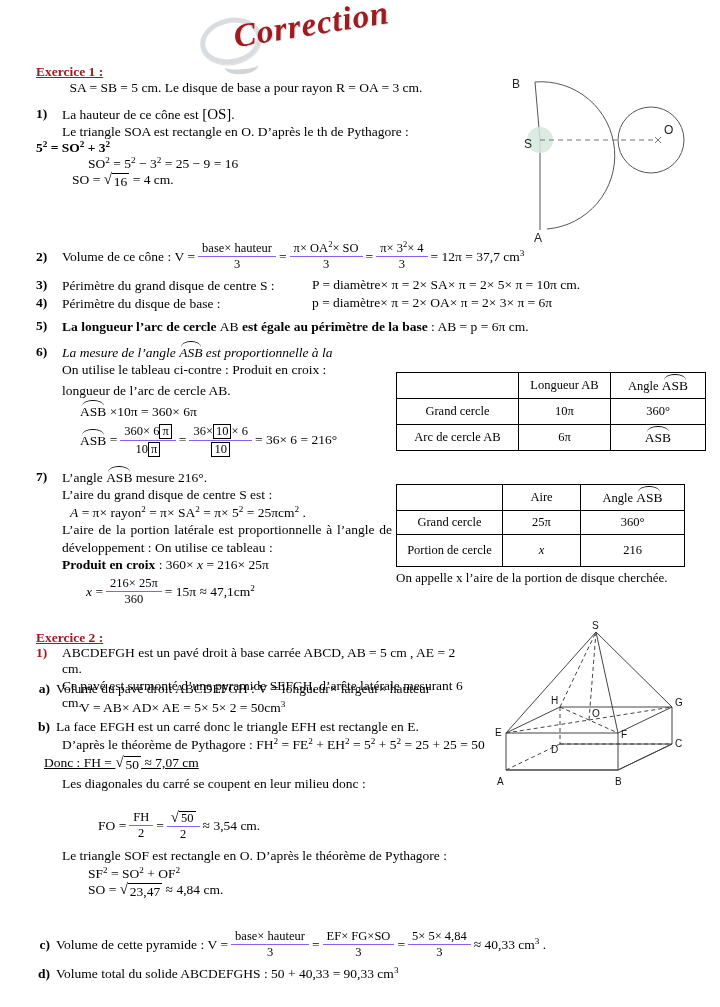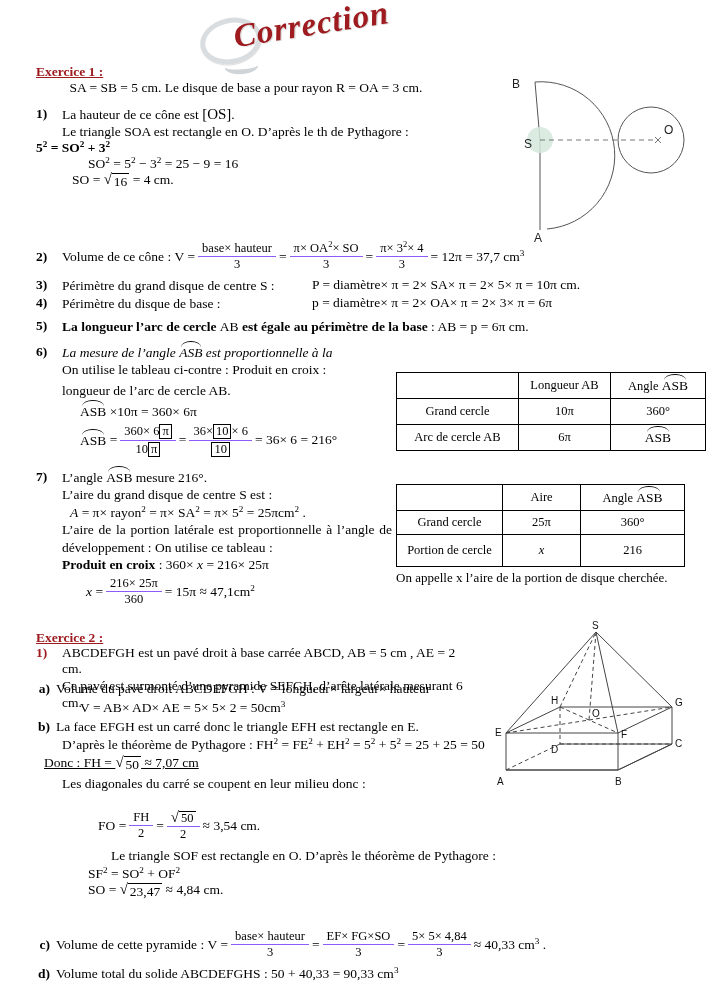--- a/index.html
+++ b/index.html
@@ -322,21 +322,21 @@
       <span>=</span>
       <span class="frac">
         <span class="nu"><span class="sqrt">
               <span class="sym">√</span>
               <span class="rad">50</span>
             </span></span>
         <span class="de">2</span>
       </span>
       <span>≈ 3,54  cm.</span>
     </div>
-    <div style="margin-left:26px; margin-top:5px;text-align:right;" class="t">Le triangle SOF est rectangle en O. D’après le théorème de Pythagore :</div>
+    <div style="margin-left:26px; margin-top:5px;" class="t">Le triangle SOF est rectangle en O. D’après le théorème de Pythagore :</div>
     <div style="margin-left:52px; margin-top:2px;" class="m">SF<sup class="e">2</sup> = SO<sup class="e">2</sup> + OF<sup class="e">2</sup></div>
     <div style="margin-left:52px;" class="m">SO = <span class="sqrt">
           <span class="sym">√</span>
           <span class="rad">23,47</span>
         </span> ≈ 4,84  cm.</div>
   </div>
 
   <div class="abs" style="left:36px; top:930px; width:680px;">
     <div class="row" style="align-items:center;">
       <div class="num-a">c)</div>

